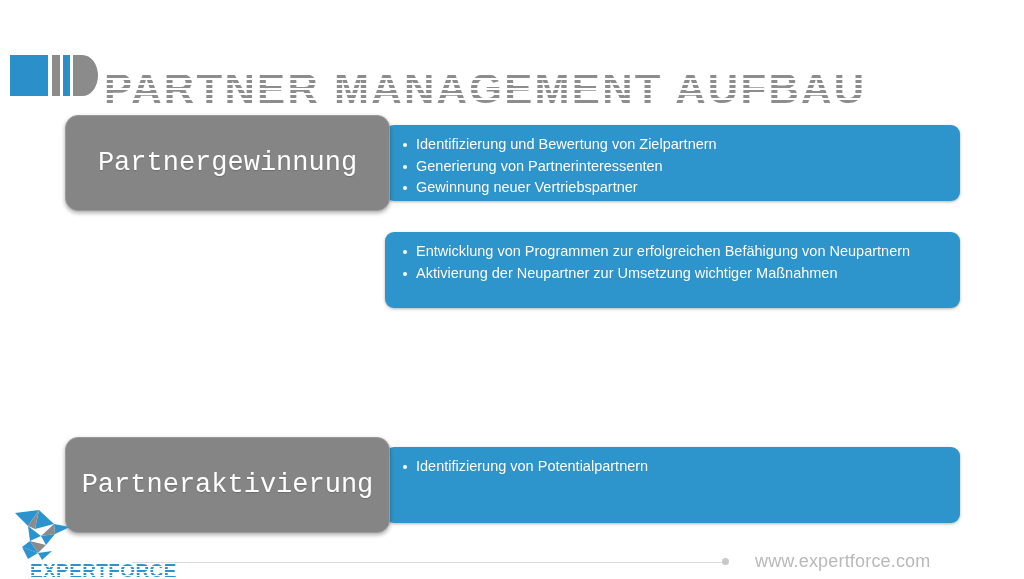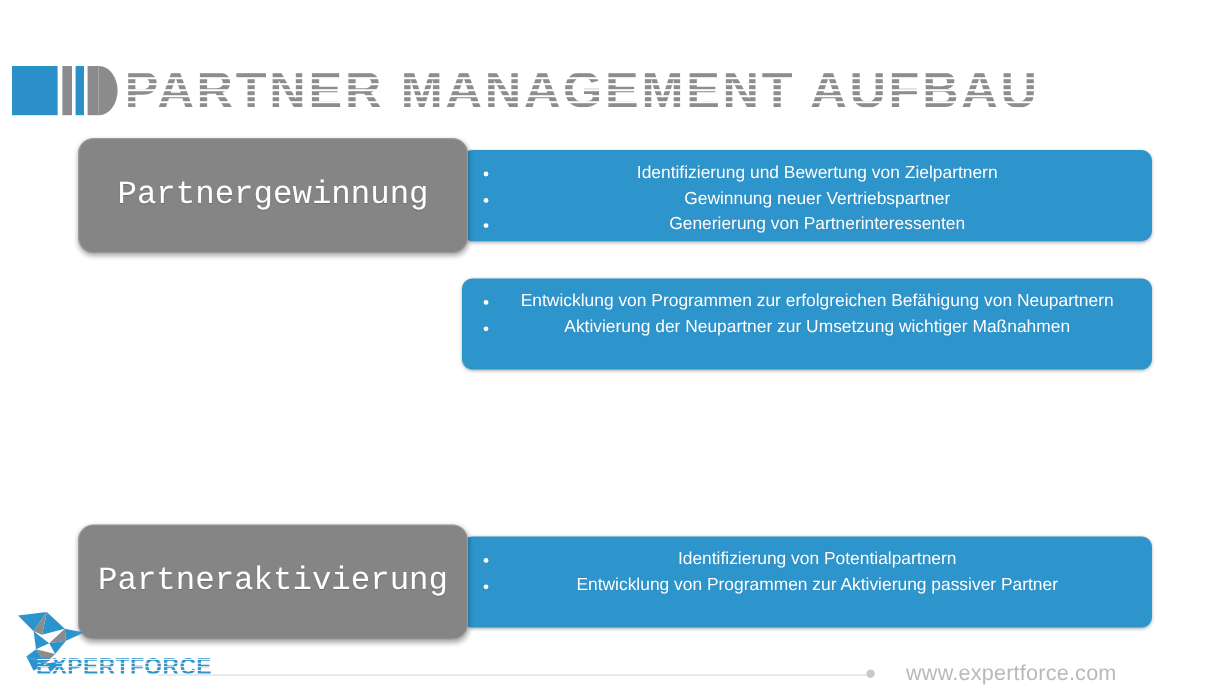--- a/index.html
+++ b/index.html
@@ -70,20 +70,21 @@
 
   
   .striped-text {
     font-weight: 700;
     letter-spacing: 0.055em;
     white-space: nowrap;
     background-repeat: repeat;
     -webkit-background-clip: text;
     background-clip: text;
     color: transparent;
+    margin-top: 14px;
     -webkit-text-fill-color: transparent;
   }
   #page-title {
     position: absolute;
     left: 104px;
     top: 0px;
     font-size: 42px;
     line-height: 62px;
     background-image: repeating-linear-gradient(
       to bottom,
@@ -93,21 +94,20 @@
     background-position: 0 2px;
   }
 
   
   #rows {
     position: absolute;
     left: 0;
     top: 0;
     width: 1024px;
     height: 579px;
-    text-align: center;
   }
   .row {
     position: absolute;
     left: 0;
     width: 1024px;
     height: 96px;
   }
   .row-bullets {
     position: absolute;
     left: 385px;
@@ -244,22 +244,22 @@
 
     <div id="page-title" class="striped-text">PARTNER MANAGEMENT AUFBAU</div>
   </div>
 
   <div id="rows">
 
     <div class="row" style="top:115px;">
       <div class="row-bullets">
         <ul>
           <li>Identifizierung und Bewertung von Zielpartnern</li>
+          <li>Generierung von Partnerinteressenten</li>
           <li>Gewinnung neuer Vertriebspartner</li>
-          <li>Generierung von Partnerinteressenten</li>
         </ul>
       </div>
       <div class="row-label">
         <span class="row-label-text">Partnergewinnung</span>
       </div>
     </div>
 
     <div class="row" style="top:222px;">
       <div class="row-bullets">
         <ul>
@@ -267,21 +267,20 @@
           <li>Aktivierung der Neupartner zur Umsetzung wichtiger Maßnahmen</li>
         </ul>
       </div>
     </div>
 
 
     <div class="row" style="top:437px;">
       <div class="row-bullets">
         <ul>
           <li>Identifizierung von Potentialpartnern</li>
-          <li>Entwicklung von Programmen zur Aktivierung passiver Partner</li>
         </ul>
       </div>
       <div class="row-label">
         <span class="row-label-text">Partneraktivierung</span>
       </div>
     </div>
   </div>
 
   <div id="footer">
 

